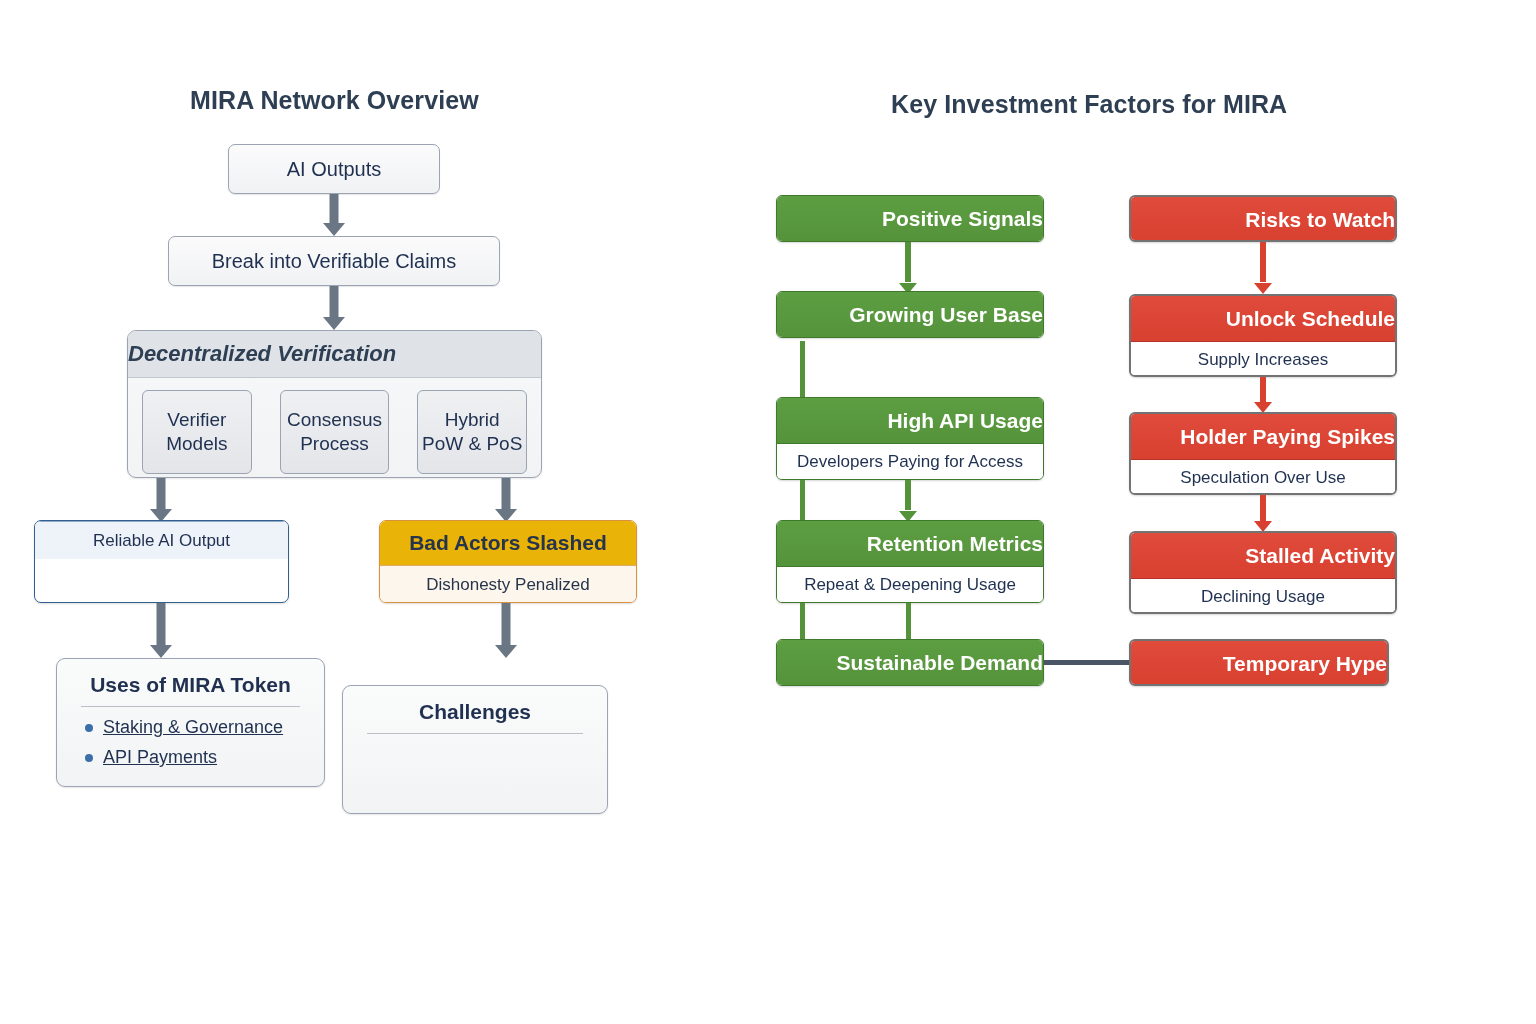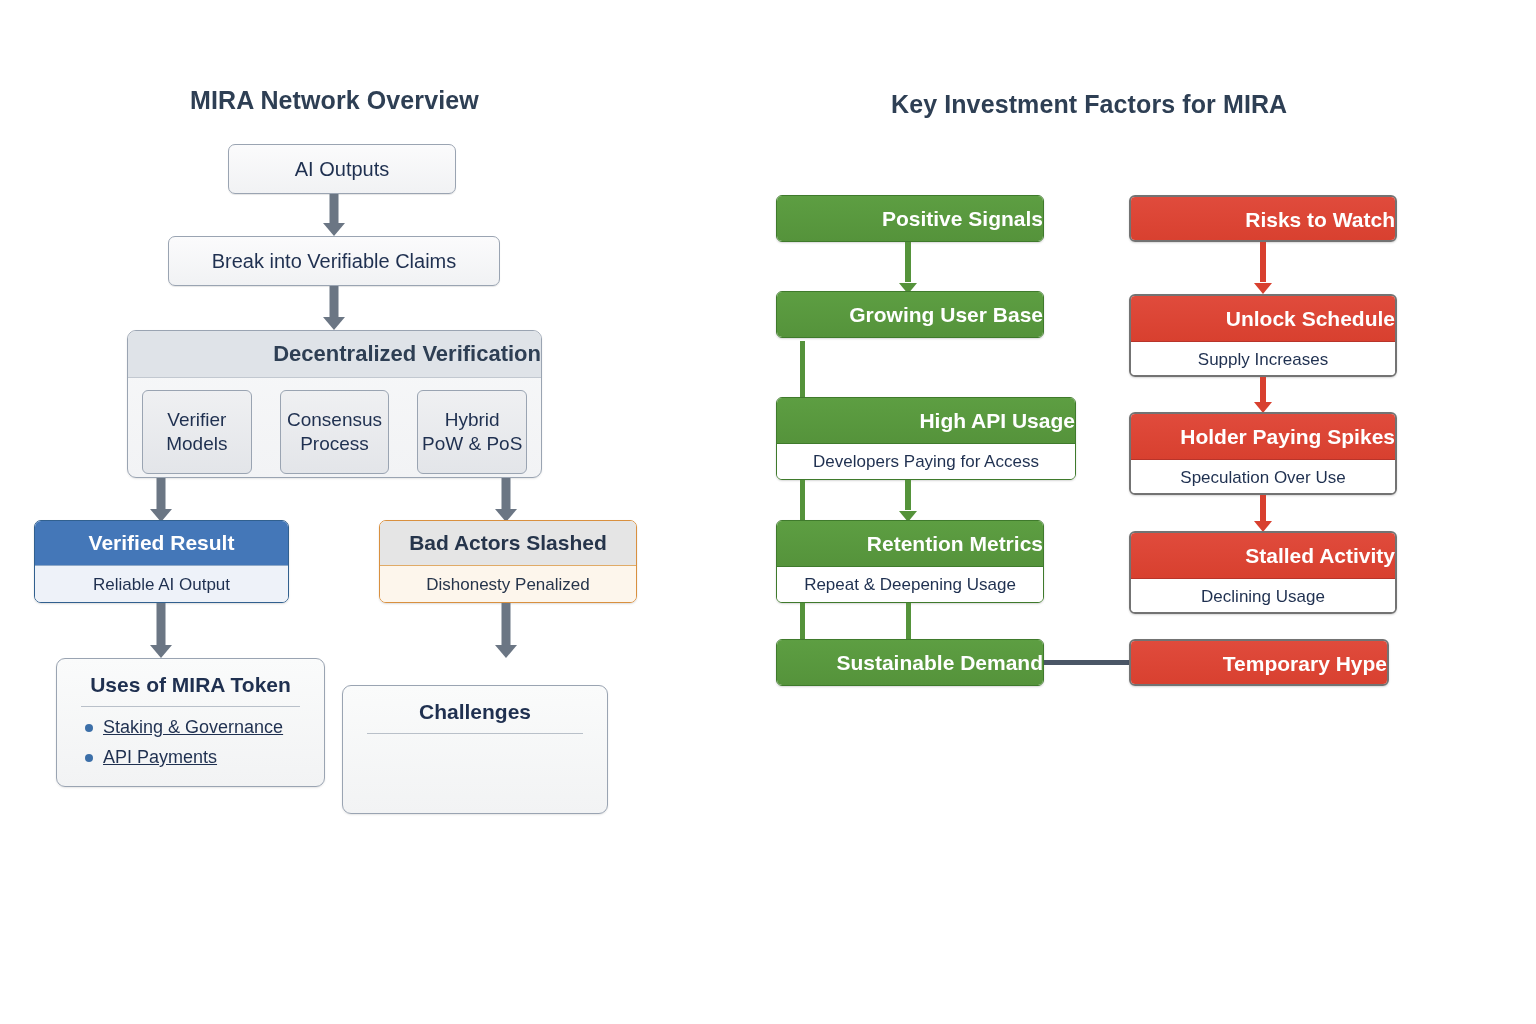--- a/index.html
+++ b/index.html
@@ -30,22 +30,22 @@
 
   
   .group{
     background:linear-gradient(180deg,#f7f8f9 0%,#f2f3f5 100%);
     border:1px solid #9aa4b2;border-radius:9px;
     box-shadow:0 1px 2px rgba(0,0,0,.10);
     overflow:hidden;
   }
   .group-head{
     height:46px;background:#dfe3e8;border-bottom:1px solid #c2c8d0;
-    display:flex;align-items:center;justify-content:flex-end;
-    font-size:22px;font-weight:bold;color:#2e3f54;
+    display:flex;align-items:center;justify-content:flex-start;
+    font-size:22px;font-weight:bold;color:#2e3f54;font-style:italic;
   }
   .group-body{display:flex;gap:28px;padding:12px 14px;}
   .subbox{
     flex:1;background:linear-gradient(180deg,#eff0f2 0%,#e3e5e9 100%);
     border:1px solid #9aa4b2;border-radius:6px;
     display:flex;flex-direction:column;align-items:center;justify-content:center;
     font-size:19px;line-height:1.25;color:#1f3050;height:82px;
   }
 
   
@@ -55,21 +55,21 @@
     font-size:21px;font-weight:bold;
   }
   .card-sub{
     height:37px;display:flex;align-items:center;justify-content:center;
     font-size:17px;
   }
   .card.blue{border:1px solid #31608f;}
   .card.blue .card-head{background:#4477b8;color:#ffffff;}
   .card.blue .card-sub{background:#eef2f9;color:#1f3050;border-top:1px solid #8fa9c8;}
   .card.orange{border:1px solid #d9903f;}
-  .card.orange .card-head{background:#e5e5e5;color:#26354b;}
+  .card.orange .card-head{background:#eab308;color:#26354b;}
   .card.orange .card-sub{background:#fdf6ec;color:#26354b;border-top:1px solid #e0ab67;}
 
   
   .panel{
     background:linear-gradient(180deg,#fafbfb 0%,#f2f3f4 100%);
     border:1px solid #9aa4b2;border-radius:9px;
     box-shadow:0 1px 2px rgba(0,0,0,.10);
     padding:14px 18px 10px;box-sizing:border-box;
   }
   .panel-h{font-size:21px;font-weight:bold;text-align:center;color:#1f3050;}
@@ -114,21 +114,21 @@
   .vline{position:absolute;background:#55933b;width:5px;}
   .hline{position:absolute;background:#4a5666;height:5px;}
 </style>
 </head>
 <body>
 
 <div class="canvas">
 
   <div class="panel-title" id="title-left">MIRA Network Overview</div>
 
-  <div class="node box-plain" style="left:228px;top:144px;width:228px;height:50px;">
+  <div class="node box-plain" style="left:228px;top:144px;width:212px;height:50px;">
     <span>AI Outputs</span>
   </div>
 
   <div class="arrow grey" style="left:322px;top:194px;width:24px;height:42px;">
     <div class="shaft" style="top:0;height:30px;"></div>
     <div class="head"></div>
   </div>
 
   <div class="node box-plain" style="left:168px;top:236px;width:332px;height:50px;">
     <span>Break into Verifiable Claims</span>
@@ -162,23 +162,20 @@
   <div class="arrow grey" style="left:149px;top:478px;width:24px;height:44px;">
     <div class="shaft" style="top:0;height:32px;"></div>
     <div class="head"></div>
   </div>
   <div class="arrow grey" style="left:494px;top:478px;width:24px;height:44px;">
     <div class="shaft" style="top:0;height:32px;"></div>
     <div class="head"></div>
   </div>
 
   <div class="node card blue" style="left:34px;top:520px;width:255px;height:83px;">
-    <div class="card-head">
-      <span>Verified Result</span>
-    </div>
     <div class="card-sub">
       <span>Reliable AI Output</span>
     </div>
   </div>
 
   <div class="node card orange" style="left:379px;top:520px;width:258px;height:83px;">
     <div class="card-head">
       <span>Bad Actors Slashed</span>
     </div>
     <div class="card-sub">
@@ -229,21 +226,21 @@
   </div>
 
   <div class="node blk green" style="left:776px;top:291px;width:268px;height:47px;">
     <div class="blk-head">
       <span>Growing User Base</span>
     </div>
   </div>
 
   <div class="vline" style="left:800px;top:341px;height:57px;"></div>
 
-  <div class="node blk green" style="left:776px;top:397px;width:300px;height:83px;">
+  <div class="node blk green" style="left:776px;top:397px;width:268px;height:83px;">
     <div class="blk-head">
       <span>High API Usage</span>
     </div>
     <div class="blk-sub">
       <span>Developers Paying for Access</span>
     </div>
   </div>
 
   <div class="arrow green" style="left:898px;top:480px;width:20px;height:42px;">
     <div class="shaft" style="top:0;height:30px;"></div>

